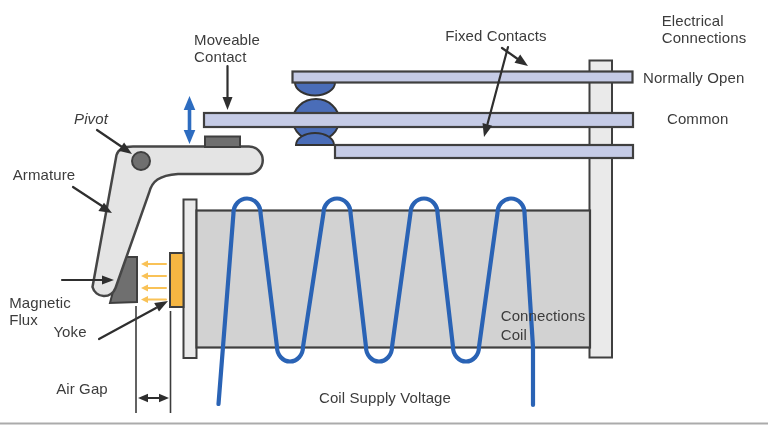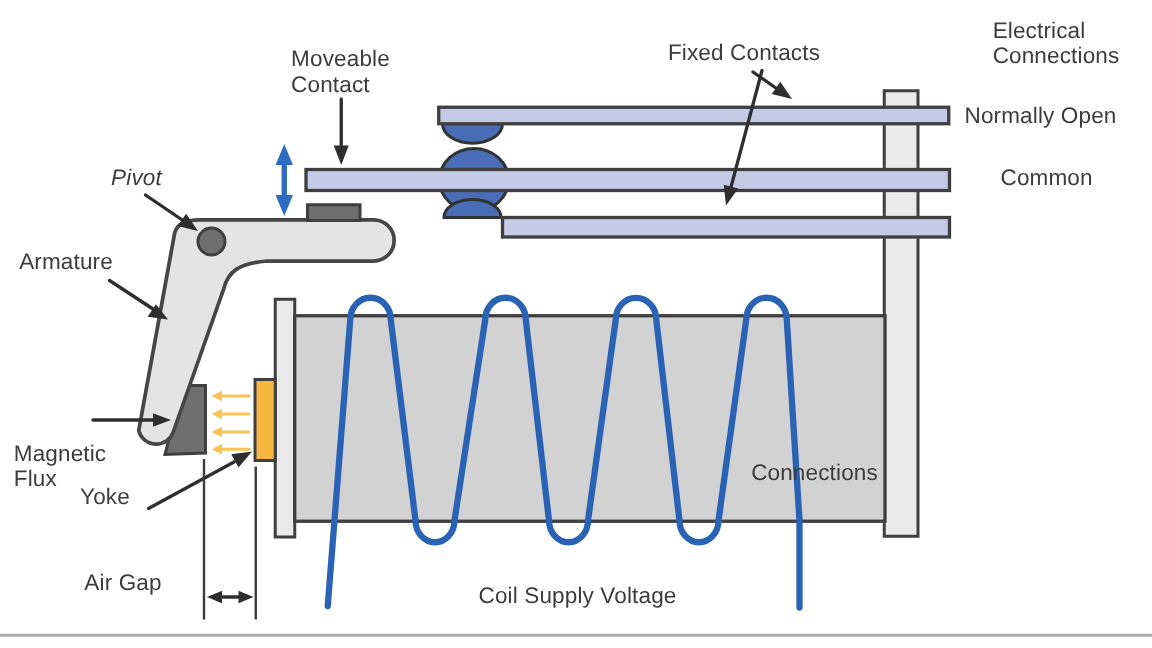--- a/index.html
+++ b/index.html
@@ -172,15 +172,16 @@
     <div>Magnetic</div>
     <div>Flux</div>
   </div>
 
   <div class="lbl center" style="left:70px;top:323px;">Yoke</div>
   <div class="lbl center" style="left:82px;top:380px;">Air Gap</div>
   <div class="lbl center" style="left:385px;top:389px;">Coil Supply Voltage</div>
 
   <div class="lbl center" style="left:543px;top:306px;line-height:19px;">
     <div>Connections</div>
+    <div>Coil</div>
   </div>
 
 </div>
 
 </body></html>

